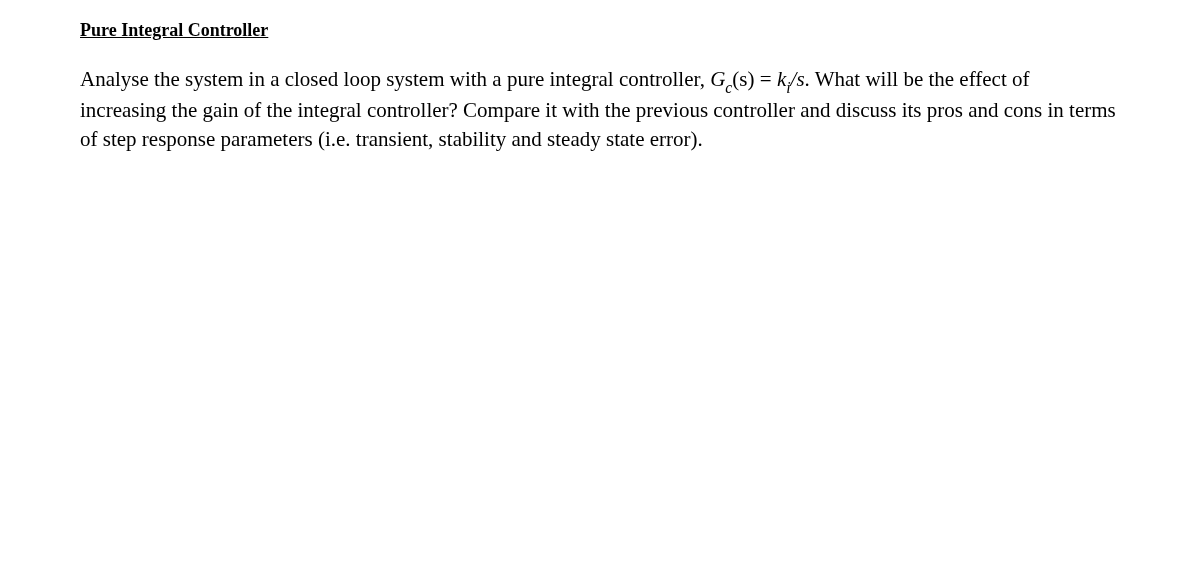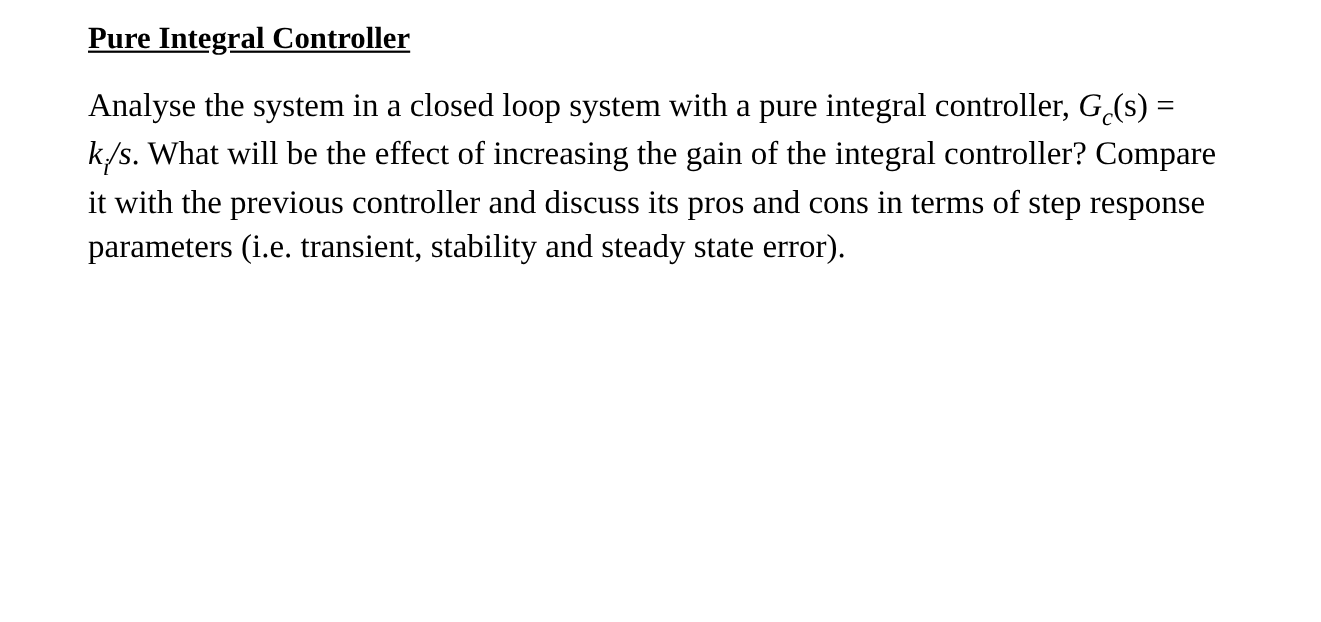--- a/index.html
+++ b/index.html
@@ -9,27 +9,27 @@
       font-family: 'Times New Roman', Times, serif;
       color: #000000;
       width: 1201px;
       height: 565px;
       box-sizing: border-box;
     }
     .content {
       padding: 20px 80px 20px 80px;
     }
     .heading {
-      font-size: 28px;
+      font-size: 18px;
       font-weight: bold;
       text-decoration: underline;
       margin-bottom: 24px;
     }
     .paragraph {
-      font-size: 30px;
+      font-size: 21px;
       line-height: 1.35;
       margin-bottom: 24px;
       font-weight: normal;
     }
     .italic {
       font-style: italic;
     }
     .sub {
       font-style: italic;
       font-size: 0.75em;

